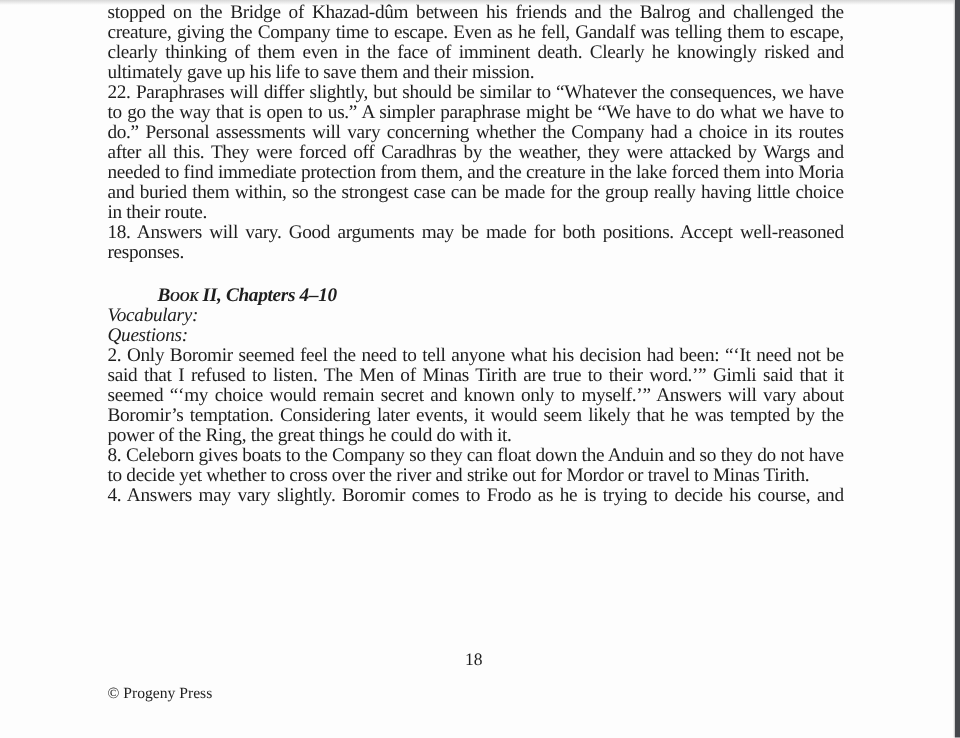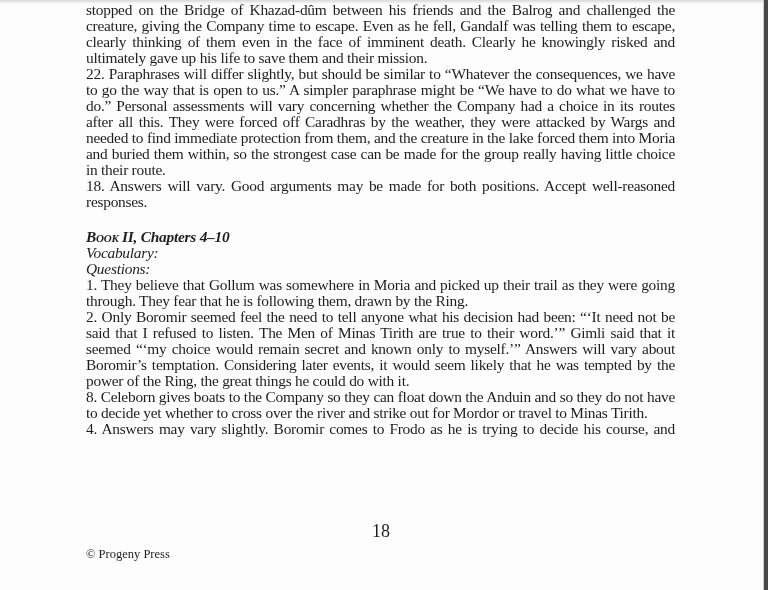--- a/index.html
+++ b/index.html
@@ -23,45 +23,44 @@
     }
     .page {
       position: absolute; left: 86px; top: 2px; width: 589px;
       font-size: 15.4px; line-height: 16px;
       letter-spacing: -0.25px;
     }
     .page p { margin: 0; text-align: justify; }
     .page p.last { text-align-last: left; }
     .spacer { height: 18.6px; }
     .heading { font-style: italic; font-weight: bold; }
-    .heading .sc { font-variant: small-caps; }
+    .heading .sc { font-variant: small-caps; margin-left: 40px; }
     .ital { font-style: italic; }
     .footer {
       position: absolute; top: 523px; left: 86px; width: 589px; height: 18px;
       font-family: "Liberation Serif", serif; font-size: 12.5px;
     }
     .footer .copy { position: absolute; left: 0; top: 0; margin-top: 24px; }
-    .footer .pnum { position: absolute; left: 286px; top: -2px; font-size: 18px; }
+    .footer .pnum { position: absolute; left: 286px; top: -2px; font-size: 14px; }
   </style>
 </head>
 <body>
 
 <div class="top-shadow"></div>
 <div class="right-edge"></div>
 <div class="right-bar"></div>
 
 <div class="page">
   <p class="last">stopped on the Bridge of Khazad-dûm between his friends and the Balrog and challenged the creature, giving the Company time to escape. Even as he fell, Gandalf was telling them to escape, clearly thinking of them even in the face of imminent death. Clearly he knowingly risked and ultimately gave up his life to save them and their mission.</p>
   <p class="last">22. Paraphrases will differ slightly, but should be similar to “Whatever the consequences, we have to go the way that is open to us.” A simpler paraphrase might be “We have to do what we have to do.” Personal assessments will vary concerning whether the Company had a choice in its routes after all this. They were forced off Caradhras by the weather, they were attacked by Wargs and needed to find immediate protection from them, and the creature in the lake forced them into Moria and buried them within, so the strongest case can be made for the group really having little choice in their route.</p>
   <p class="last">18. Answers will vary. Good arguments may be made for both positions. Accept well-reasoned responses.</p>
   <div class="spacer"></div>
   <p class="heading last"><span class="sc">Book</span><span> II, Chapters 4–10</span></p>
   <p class="ital last">Vocabulary:</p>
   <p class="ital last">Questions:</p>
-  <p class="last">1. They believe that Gollum was somewhere in Moria and picked up their trail as they were going through. They fear that he is following them, drawn by the Ring.</p>
   <p class="last">2. Only Boromir seemed feel the need to tell anyone what his decision had been: “‘It need not be said that I refused to listen. The Men of Minas Tirith are true to their word.’” Gimli said that it seemed “‘my choice would remain secret and known only to myself.’” Answers will vary about Boromir’s temptation. Considering later events, it would seem likely that he was tempted by the power of the Ring, the great things he could do with it.</p>
   <p class="last">8. Celeborn gives boats to the Company so they can float down the Anduin and so they do not have to decide yet whether to cross over the river and strike out for Mordor or travel to Minas Tirith.</p>
   <p style="text-align-last: justify;">4. Answers may vary slightly. Boromir comes to Frodo as he is trying to decide his course, and</p>
 </div>
 
 <div class="footer">
   <span class="copy">© Progeny Press</span>
   <span class="pnum">18</span>
 </div>
 

